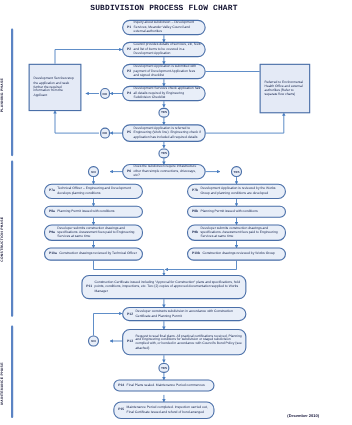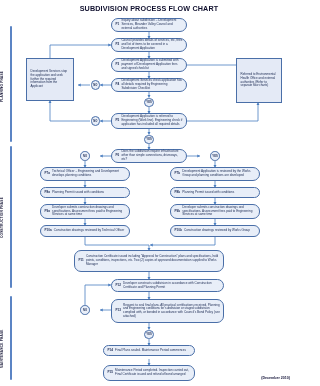--- a/index.html
+++ b/index.html
@@ -24,20 +24,21 @@
   
   .chart-title {
     position: absolute;
     left: 0; top: 4px;
     width: 298px;
     text-align: center;
     font-size: 7.2px;
     font-weight: bold;
     letter-spacing: 0.15px;
     color: #10102e;
+    font-family: Liberation Mono, monospace;
   }
 
   
   .phase-rail {
     position: absolute;
     width: 2.4px;
     background: #5b84c4;
     left: 10px;
     border-radius: 1px;
   }

